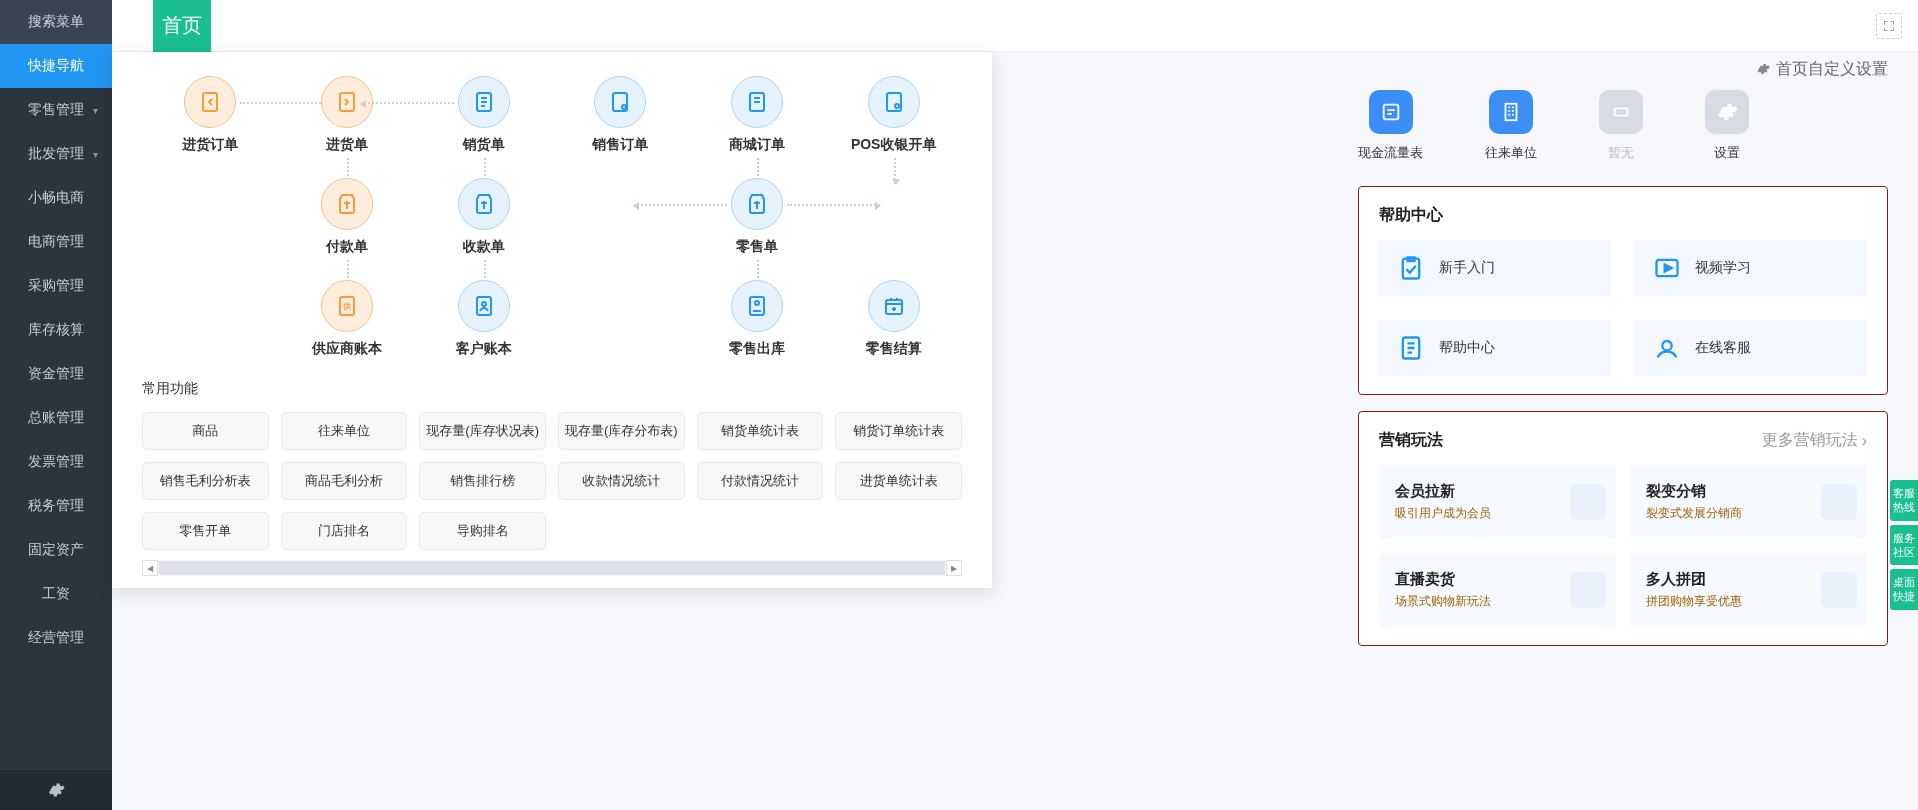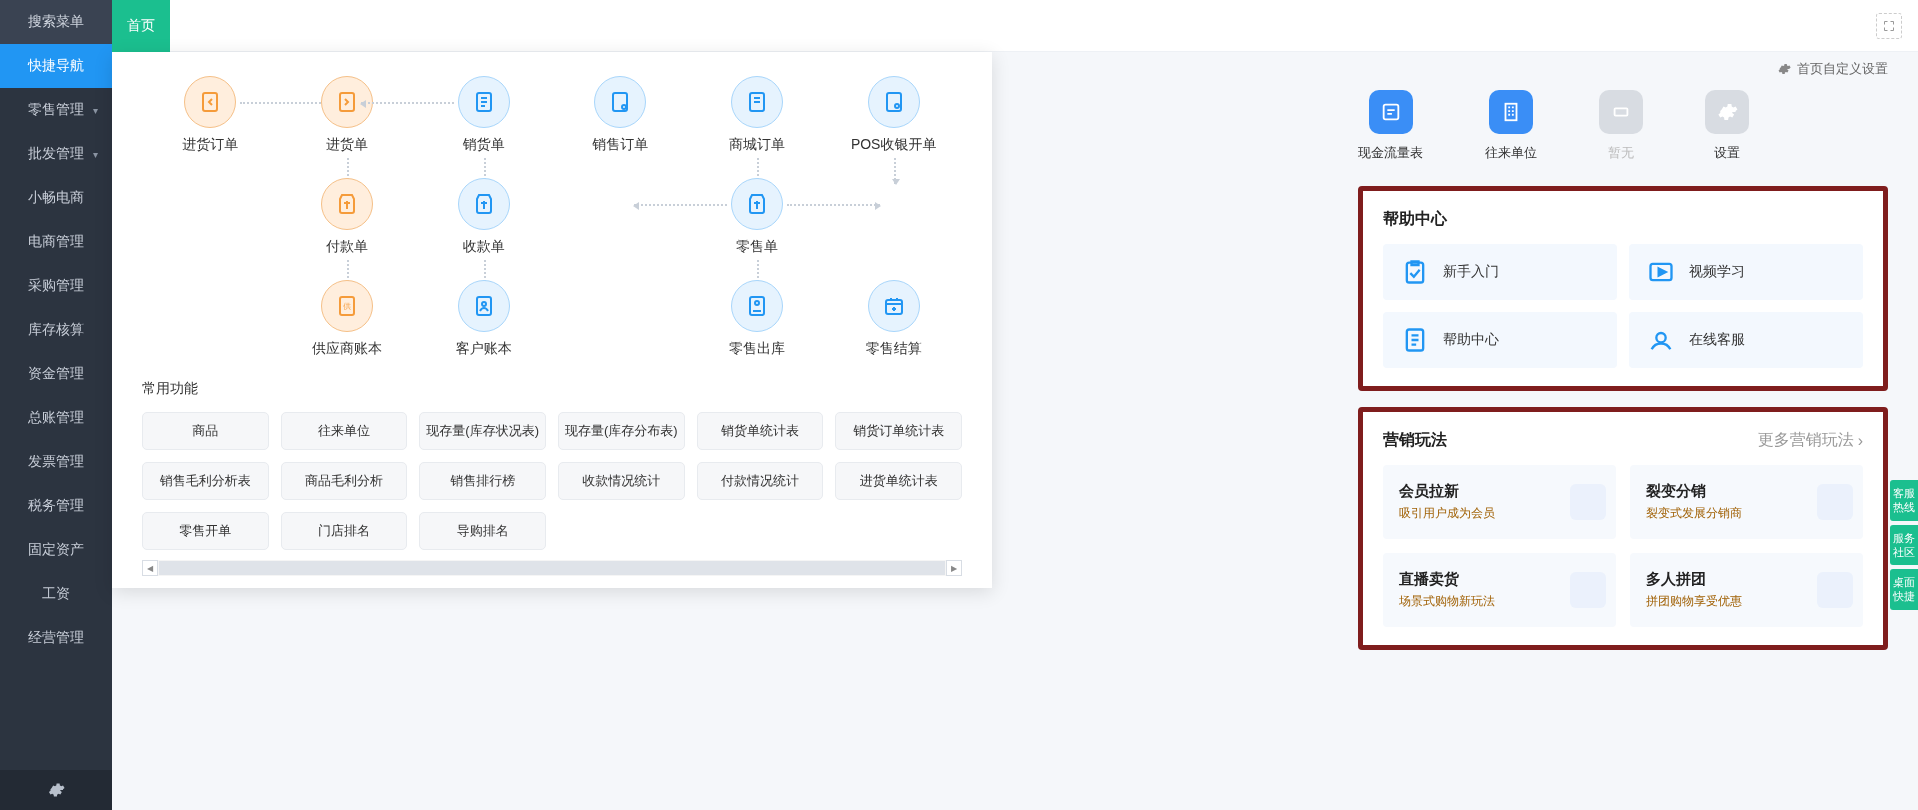--- a/index.html
+++ b/index.html
@@ -7,26 +7,26 @@
 
 .sidebar { position: absolute; left: 0; top: 0; width: 112px; height: 100%; background: #2c3440; color: #c8ced8; display: flex; flex-direction: column; text-align: right; }
 .sidebar-item { height: 44px; display: flex; align-items: center; justify-content: center; font-size: 14px; cursor: pointer; position: relative; }
 .sidebar-item.header { background: #3a4352; color: #d0d6df; }
 .sidebar-item.active { background: #2196f3; color: #fff; }
 .sidebar-item .chev { position: absolute; right: 14px; font-size: 10px; color: #8a94a2; }
 .sidebar-footer { margin-top: auto; height: 40px; display: flex; align-items: center; justify-content: center; background: #232a34; }
 .gear { width: 18px; height: 18px; color: #b8c0cc; }
 
 .topbar { position: absolute; left: 112px; top: 0; right: 0; height: 52px; background: #fff; border-bottom: 1px solid #eef1f5; display: flex; align-items: center; }
-.tab-home { width: 58px; height: 52px; background: #1bbf8f; color: #fff; display: flex; align-items: center; justify-content: center; font-size: 14px; }
+.tab-home { width: 58px; height: 52px; background: #1bbf8f; color: #fff; display: flex; align-items: center; justify-content: center; font-size: 20px; margin-left: 41px; }
 .topbar-spacer { flex: 1; }
 .fullscreen-btn { width: 26px; height: 26px; margin-right: 16px; border: 1px dashed #ccc; display: flex; align-items: center; justify-content: center; color: #999; font-size: 12px; border-radius: 3px; }
 
 .flyout { position: absolute; left: 112px; top: 52px; width: 880px; background: #fff; box-shadow: 0 4px 18px rgba(0,0,0,0.12); padding: 24px 30px 12px 30px; z-index: 50; }
-.flow-grid { display: grid; grid-template-columns: repeat(6, 1fr); grid-template-rows: repeat(3, auto); row-gap: 24px; }
+.flow-grid { display: grid; grid-template-columns: repeat(6, 1fr); grid-template-rows: repeat(3, auto); row-gap: 24px; font-weight: bold; }
 .flow-cell { display: flex; flex-direction: column; align-items: center; gap: 8px; position: relative; }
 .flow-icon { width: 52px; height: 52px; border-radius: 50%; display: flex; align-items: center; justify-content: center; }
 .flow-icon svg { width: 24px; height: 24px; }
 .flow-icon.orange { background: #ffeedd; color: #f59b3a; border: 1px solid #f5c088; }
 .flow-icon.blue { background: #e6f3fe; color: #2196f3; border: 1px solid #a8d6fb; }
 .flow-label { font-size: 14px; color: #333; }
 
 
 .arrow-h { position: absolute; top: 26px; height: 1px; border-top: 2px dotted #c8cfd8; }
 .arrow-h.after { left: calc(50% + 30px); right: -40%; }
@@ -38,34 +38,34 @@
 
 .common-title { font-size: 14px; color: #333; margin: 22px 0 14px 0; }
 .btn-grid { display: grid; grid-template-columns: repeat(6, 1fr); gap: 12px; margin-bottom: 10px; }
 .qbtn { height: 38px; background: #f6f7f9; border: 1px solid #e8ebef; display: flex; align-items: center; justify-content: center; font-size: 13px; color: #333; border-radius: 5px; cursor: pointer; }
 .hscroll { height: 16px; background: #f5f5f5; display: flex; align-items: center; margin-top: 8px; }
 .hscroll .cap { width: 16px; height: 16px; background: #fff; border: 1px solid #d8dde4; display: flex; align-items: center; justify-content: center; font-size: 8px; color: #888; }
 .hscroll .track { flex: 1; height: 14px; background: #f1f2f4; margin: 0 1px; }
 .hscroll .thumb { width: 100%; height: 100%; background: #dfe3e9; }
 
 .rightcol { position: absolute; right: 30px; top: 52px; width: 530px; }
-.settings-line { display: flex; align-items: center; justify-content: flex-end; height: 34px; gap: 6px; color: #666; font-size: 13px; }
+.settings-line { display: flex; align-items: center; justify-content: flex-end; height: 34px; gap: 6px; color: #666; font-size: 16px; }
 .settings-line .g-icon { width: 14px; height: 14px; color: #888; }
 .shortcut-row { display: flex; gap: 62px; padding: 4px 0 24px 0; }
 .shortcut { display: flex; flex-direction: column; align-items: center; gap: 10px; }
 .shortcut .sbox { width: 44px; height: 44px; border-radius: 10px; display: flex; align-items: center; justify-content: center; }
 .shortcut .sbox.blue { background: #3a8ef6; color: #fff; }
 .shortcut .sbox.grey { background: #d8dce2; color: #fff; }
 .shortcut .slabel { font-size: 13px; color: #333; }
 
-.panel { background: #fff; border: 5px solid #7f1d1d; border-radius: 4px; padding: 18px 20px; margin-bottom: 16px; }
+.panel { background: #fff; border: 1px solid #7f1d1d; border-radius: 4px; padding: 18px 20px; margin-bottom: 16px; }
 .panel-head { display: flex; align-items: center; justify-content: space-between; margin-bottom: 14px; }
 .panel-title { font-size: 16px; font-weight: 600; color: #222; }
 .panel-more { font-size: 16px; color: #999; display: flex; align-items: center; gap: 4px; }
-.help-grid { display: grid; grid-template-columns: 1fr 1fr; gap: 12px; }
+.help-grid { display: grid; grid-template-columns: 1fr 1fr; gap: 24px; }
 .help-item { height: 56px; background: #f3f8fe; border-radius: 4px; display: flex; align-items: center; gap: 14px; padding: 0 18px; cursor: pointer; }
 .help-item .hicon { width: 28px; height: 28px; color: #2196f3; }
 .help-item .hlabel { font-size: 14px; color: #333; }
 .market-grid { display: grid; grid-template-columns: 1fr 1fr; gap: 14px; }
 .market-item { height: 74px; background: #f6f9fd; border-radius: 4px; padding: 12px 16px; display: flex; flex-direction: column; justify-content: center; gap: 4px; position: relative; overflow: hidden; }
 .market-item .mt { font-size: 15px; font-weight: 600; color: #222; }
 .market-item .ms { font-size: 12px; color: #a16207; }
 .market-item .watermark { position: absolute; right: 10px; top: 50%; transform: translateY(-50%); width: 36px; height: 36px; background: #dfeafc; border-radius: 6px; opacity: 0.5; }
 
 .floaters { position: absolute; right: 0; top: 480px; width: 28px; display: flex; flex-direction: column; gap: 4px; z-index: 60; }

